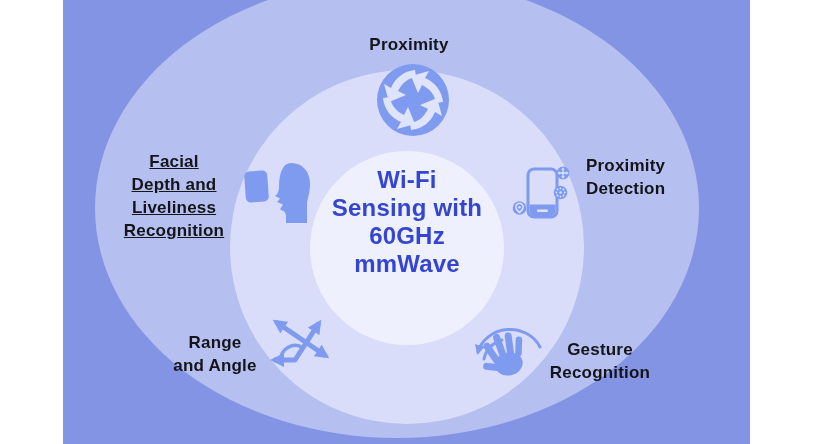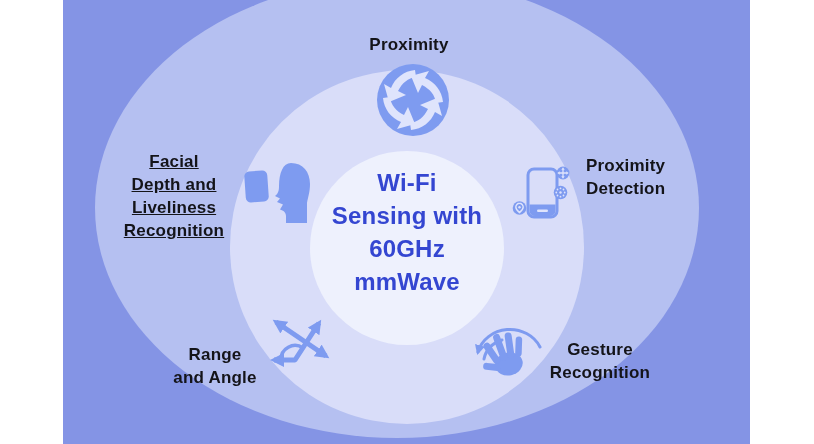--- a/index.html
+++ b/index.html
@@ -3,28 +3,28 @@
 <meta charset="utf-8">
 <style>
   html,body{margin:0;padding:0;background:#ffffff;}
   .stage{position:relative;width:814px;height:444px;background:#ffffff;overflow:hidden;
          font-family:"Liberation Sans",sans-serif;}
   .graphic{position:absolute;left:63px;top:0;width:687px;height:444px;background:#8494e5;overflow:hidden;}
   .ring-mid{position:absolute;left:32px;top:-22px;width:604px;height:460px;border-radius:50%;background:#b5c0f1;}
   .ring-light{position:absolute;left:167px;top:70px;width:354px;height:354px;border-radius:50%;background:#d9ddf9;}
   .center-circle{position:absolute;left:247px;top:151px;width:194px;height:194px;border-radius:50%;background:#eef1fd;}
   .center-title{position:absolute;left:247px;top:166px;width:194px;
-      font-weight:700;font-size:24px;line-height:33px;color:#3446d1;
+      font-weight:700;font-size:24px;line-height:28px;color:#3446d1;
       text-align:center;white-space:pre-line;letter-spacing:.2px;}
   .lbl{position:absolute;font-weight:700;font-size:17px;line-height:23px;color:#141419;
       text-align:center;white-space:pre-line;letter-spacing:.2px;}
   .lbl-presence{left:246px;top:33px;width:200px;}
   .lbl-proximity{left:523px;top:154px;width:160px;text-align:left;}
   .lbl-gesture{left:462px;top:338px;width:150px;}
-  .lbl-range{left:72px;top:343px;width:160px;}
+  .lbl-range{left:72px;top:331px;width:160px;}
   .lbl-facial{left:31px;top:150px;width:160px;text-decoration:underline;}
   .icn{position:absolute;}
   .icn-fan{left:312px;top:62px;}
   .icn-phone{left:441px;top:158px;}
   .icn-face{left:179px;top:160px;}
   .icn-range{left:197px;top:303px;}
   .icn-hand{left:405px;top:312px;}
 </style>
 </head>
 <body>

